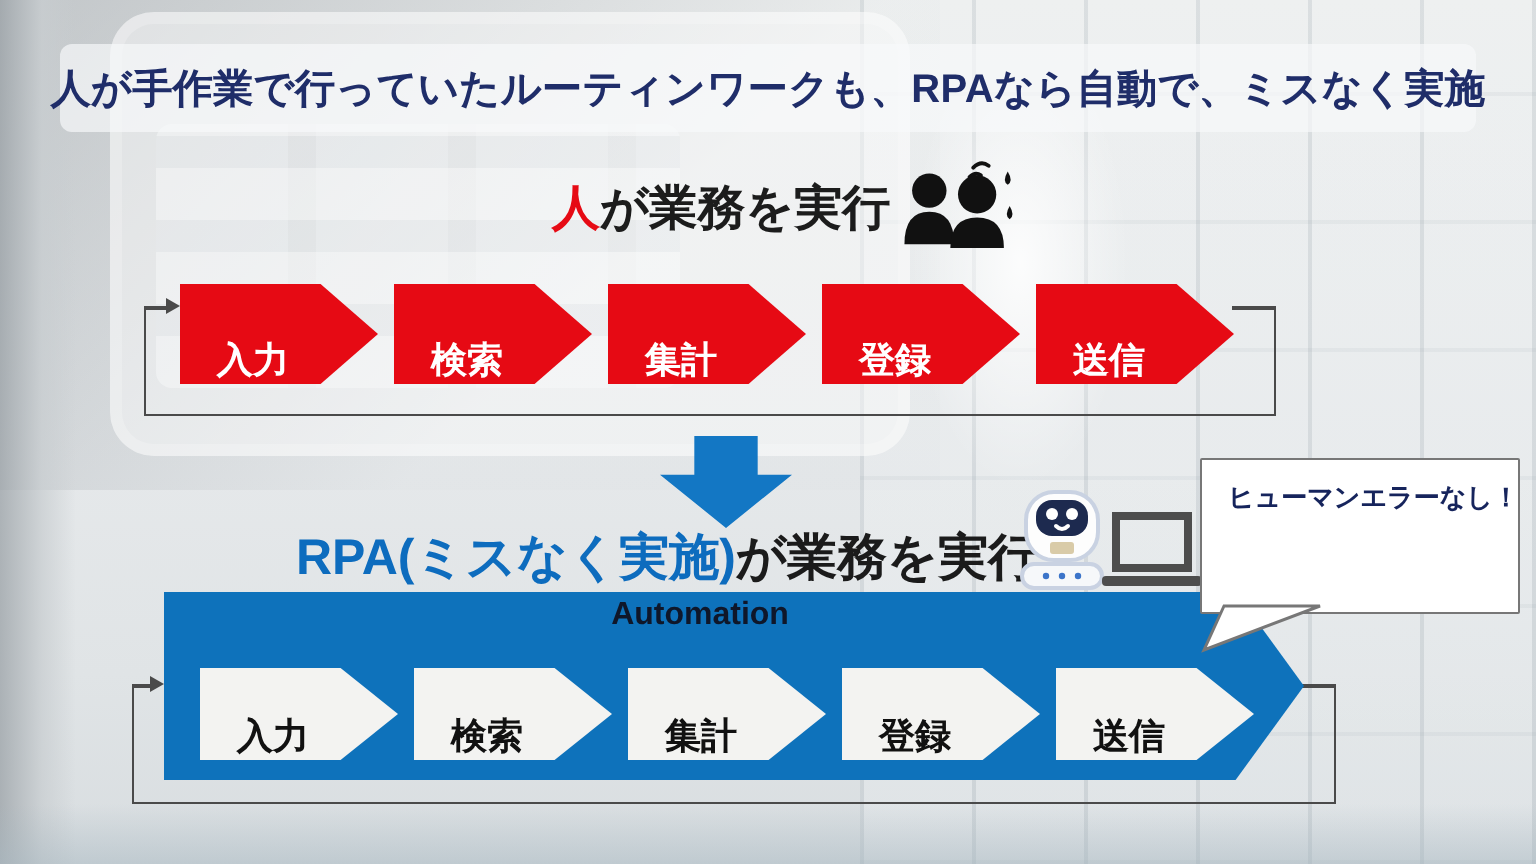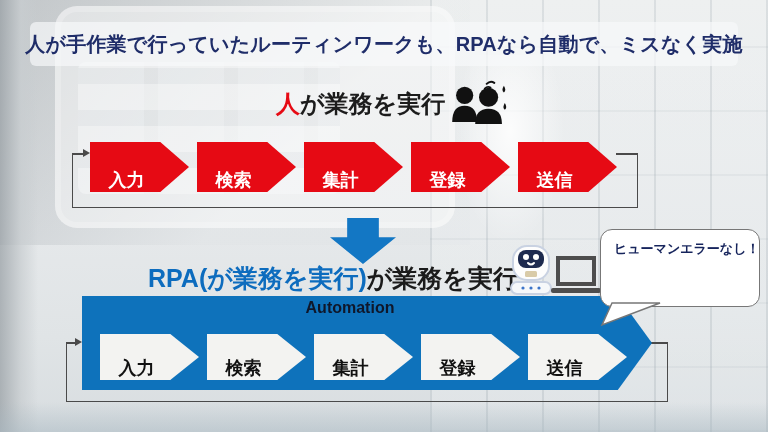--- a/index.html
+++ b/index.html
@@ -48,21 +48,21 @@
   .loophead{width:0;height:0;border-left:7px solid #4a4a4a;border-top:4.5px solid transparent;border-bottom:4.5px solid transparent;}
   
   .down-arrow{left:330px;top:218px;width:66px;height:46px;background:#1377c4;
     clip-path:polygon(26% 0,74% 0,74% 42%,100% 42%,50% 100%,0 42%,26% 42%);}
   
   .banner{left:82px;top:296px;width:570px;height:94px;background:#0e72bb;
     clip-path:polygon(0 0,94% 0,100% 50%,94% 100%,0 100%);}
   .banner-label{left:0;top:3px;width:536px;text-align:center;color:#0f172a;font-size:16px;font-weight:700;}
   
   .bubble{left:600px;top:229px;width:160px;height:78px;background:#fff;border:1.5px solid #777;
-    border-radius:12px;box-sizing:border-box;padding:9px 6px 0 13px;z-index:5;}
+    border-radius:1px;box-sizing:border-box;padding:9px 6px 0 13px;z-index:5;}
   .bubble-line{font-size:13px;font-weight:700;color:#16245c;line-height:1.55;white-space:nowrap;}
   .bubble-tail{left:598px;top:305px;z-index:6;overflow:visible;}
   .z1{z-index:1}.z2{z-index:2}
 </style>
 </head>
 <body>
 
 <div class="stage">
 
   <div class="abs bg-dark-tl"></div>
@@ -106,21 +106,21 @@
     </div>
   <div class="abs chev z2" style="left:411px;">
       <span>登録</span>
     </div>
   <div class="abs chev z2" style="left:518px;">
       <span>送信</span>
     </div>
 
   <div class="abs down-arrow z2"></div>
 
-  <div class="abs rpa-title z2"><span class="em">RPA(が業務を実行)</span><span>が業務を実行</span></div>
+  <div class="abs rpa-title z2"><span class="em">RPA(ミスなく実施)</span><span>が業務を実行</span></div>
 
   <svg class="abs z2" style="left:506px;top:244px;" width="50" height="54" viewBox="0 0 50 54">
     <rect x="7" y="2" width="36" height="34" rx="14" fill="#fdfdfd" stroke="#c9d2e2" stroke-width="2"></rect>
     <rect x="12" y="6" width="26" height="18" rx="8" fill="#1d2a4f"></rect>
     <circle cx="20" cy="13" r="3" fill="#fff"></circle>
     <circle cx="30" cy="13" r="3" fill="#fff"></circle>
     <path d="M22,19 q3,3 6,0" fill="none" stroke="#fff" stroke-width="2" stroke-linecap="round"></path>
     <rect x="19" y="27" width="12" height="6" rx="1.5" fill="#d9cba8"></rect>
     <rect x="5" y="38" width="40" height="12" rx="6" fill="#f6f8fa" stroke="#c9d2e2" stroke-width="2"></rect>
     <circle cx="17" cy="44" r="1.6" fill="#3b74c9"></circle>

